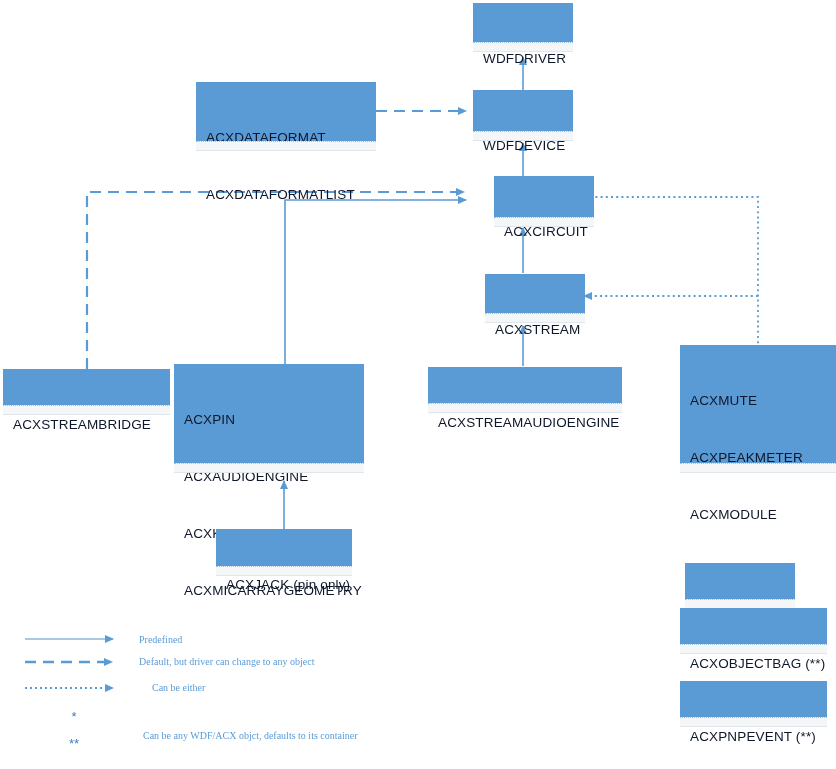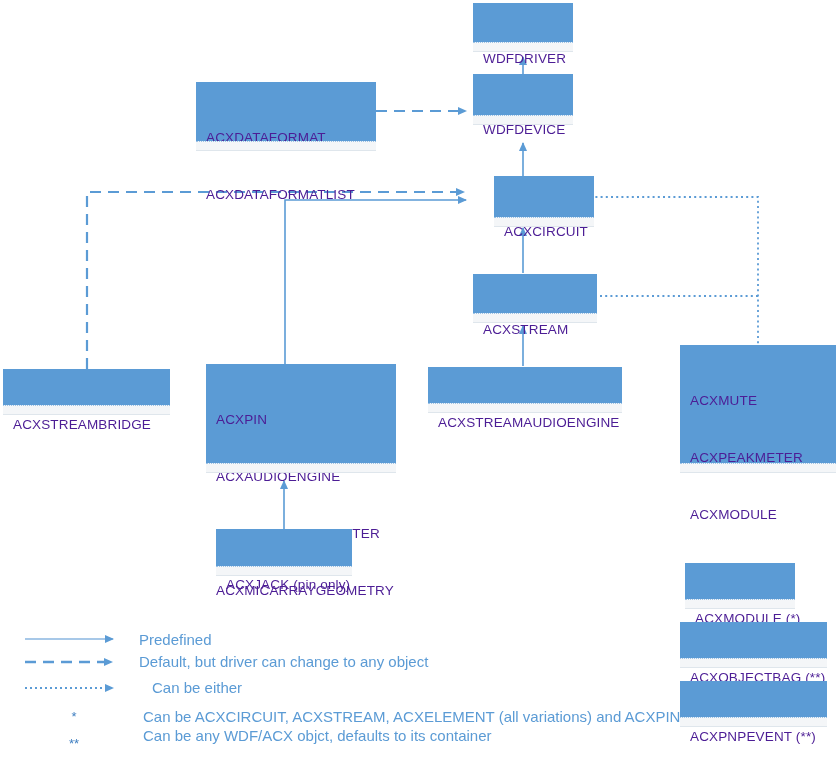--- a/index.html
+++ b/index.html
@@ -20,21 +20,21 @@
   #edges {
     position: absolute;
     left: 0; top: 0;
     width: 836px;
     height: 769px;
     pointer-events: none;
   }
   .node {
     position: absolute;
     background: #5B9BD5;
-    color: #4c1d95;
+    color: #0f172a;
     box-sizing: border-box;
     padding: 8px 10px 6px 10px;
     font-size: 13.5px;
     line-height: 19px;
     letter-spacing: 0.15px;
     white-space: pre;
     z-index: 3;
   }
   .node .label {
     display: block;
@@ -47,24 +47,24 @@
     right: 0;
     bottom: -9px;
     height: 8px;
     background: #f4f6f8;
     border-top: 1px dotted #9dc3e6;
     border-bottom: 1px solid #dfe6ec;
   }
   .legend-row {
     position: absolute;
     color: #5B9BD5;
-    font-size: 15px;
+    font-size: 10px;
     line-height: 12px;
     white-space: nowrap;
-    font-family: Liberation Sans, sans-serif;
+    font-family: Liberation Serif, serif;
   }
   .legend-symbol {
     position: absolute;
     color: #3f7fc1;
     font-size: 13px;
     text-align: center;
     white-space: nowrap;
   }
 </style>
 </head>
@@ -127,42 +127,42 @@
     </g>
     <g>
       <path d="M25,688 L113,688" stroke="#5B9BD5" stroke-width="2" fill="none" stroke-dasharray="2 3" marker-end="url(#arrow)"></path>
     </g>
   </svg>
 
   <div class="node" style="left:473px; top:3px; width:100px; height:40px;">
     <span class="label">WDFDRIVER</span>
   </div>
 
-  <div class="node" style="left:473px; top:74px; width:100px; height:42px;">
+  <div class="node" style="left:473px; top:90px; width:100px; height:42px;">
     <span class="label">WDFDEVICE</span>
   </div>
 
   <div class="node" style="left:494px; top:176px; width:100px; height:42px;">
     <span class="label">ACXCIRCUIT</span>
   </div>
 
-  <div class="node" style="left:473px; top:274px; width:124px; height:40px;">
+  <div class="node" style="left:485px; top:274px; width:100px; height:40px;">
     <span class="label">ACXSTREAM</span>
   </div>
 
   <div class="node" style="left:196px; top:82px; width:180px; height:60px;">
     <span class="label">ACXDATAFORMAT</span>
     <span class="label">ACXDATAFORMATLIST</span>
   </div>
 
   <div class="node" style="left:3px; top:369px; width:167px; height:37px;">
     <span class="label">ACXSTREAMBRIDGE</span>
   </div>
 
-  <div class="node" style="left:206px; top:364px; width:190px; height:100px;">
+  <div class="node" style="left:174px; top:364px; width:190px; height:100px;">
     <span class="label">ACXPIN</span>
     <span class="label">ACXAUDIOENGINE</span>
     <span class="label">ACXKEYWORDSPOTTER</span>
     <span class="label">ACXMICARRAYGEOMETRY</span>
   </div>
 
   <div class="node" style="left:428px; top:367px; width:194px; height:37px;">
     <span class="label">ACXSTREAMAUDIOENGINE</span>
   </div>
 
@@ -174,33 +174,32 @@
   </div>
 
   <div class="node" style="left:216px; top:529px; width:136px; height:38px;">
     <span class="label">ACXJACK (pin only)</span>
   </div>
 
   <div class="node" style="left:685px; top:563px; width:110px; height:37px;">
     <span class="label">ACXMODULE (*)</span>
   </div>
 
-  <div class="node" style="left:680px; top:622px; width:147px; height:37px;">
+  <div class="node" style="left:680px; top:608px; width:147px; height:37px;">
     <span class="label">ACXOBJECTBAG (**)</span>
   </div>
 
   <div class="node" style="left:680px; top:681px; width:147px; height:37px;">
     <span class="label">ACXPNPEVENT (**)</span>
   </div>
 
   <div class="legend-row" style="left:139px; top:634px;">Predefined</div>
 
   <div class="legend-row" style="left:139px; top:656px;">Default, but driver can change to any object</div>
 
   <div class="legend-row" style="left:143px; top:682px;margin-left:9px;">Can be either</div>
 
   <div class="legend-symbol" style="left:62px; top:709px; width:24px;">*</div>
-  <div class="legend-row" style="left:143px; top:711px;">Can be ACXCIRCUIT, ACXSTREAM, ACXELEMENT (all variations) and ACXPIN</div>
 
   <div class="legend-symbol" style="left:57px; top:736px; width:34px;">**</div>
   <div class="legend-row" style="left:143px; top:730px;text-align:right;">Can be any WDF/ACX objct, defaults to its container</div>
 
 </div>
 
 </body></html>

